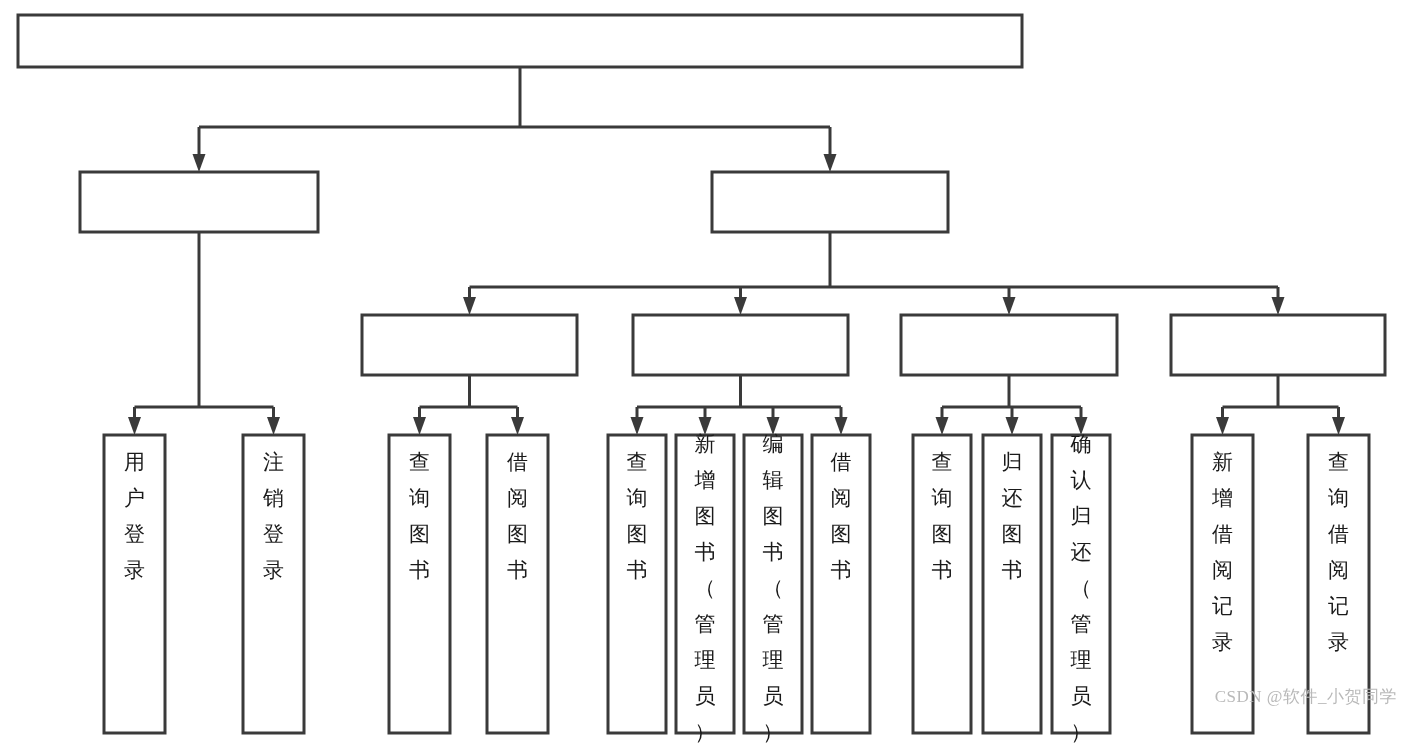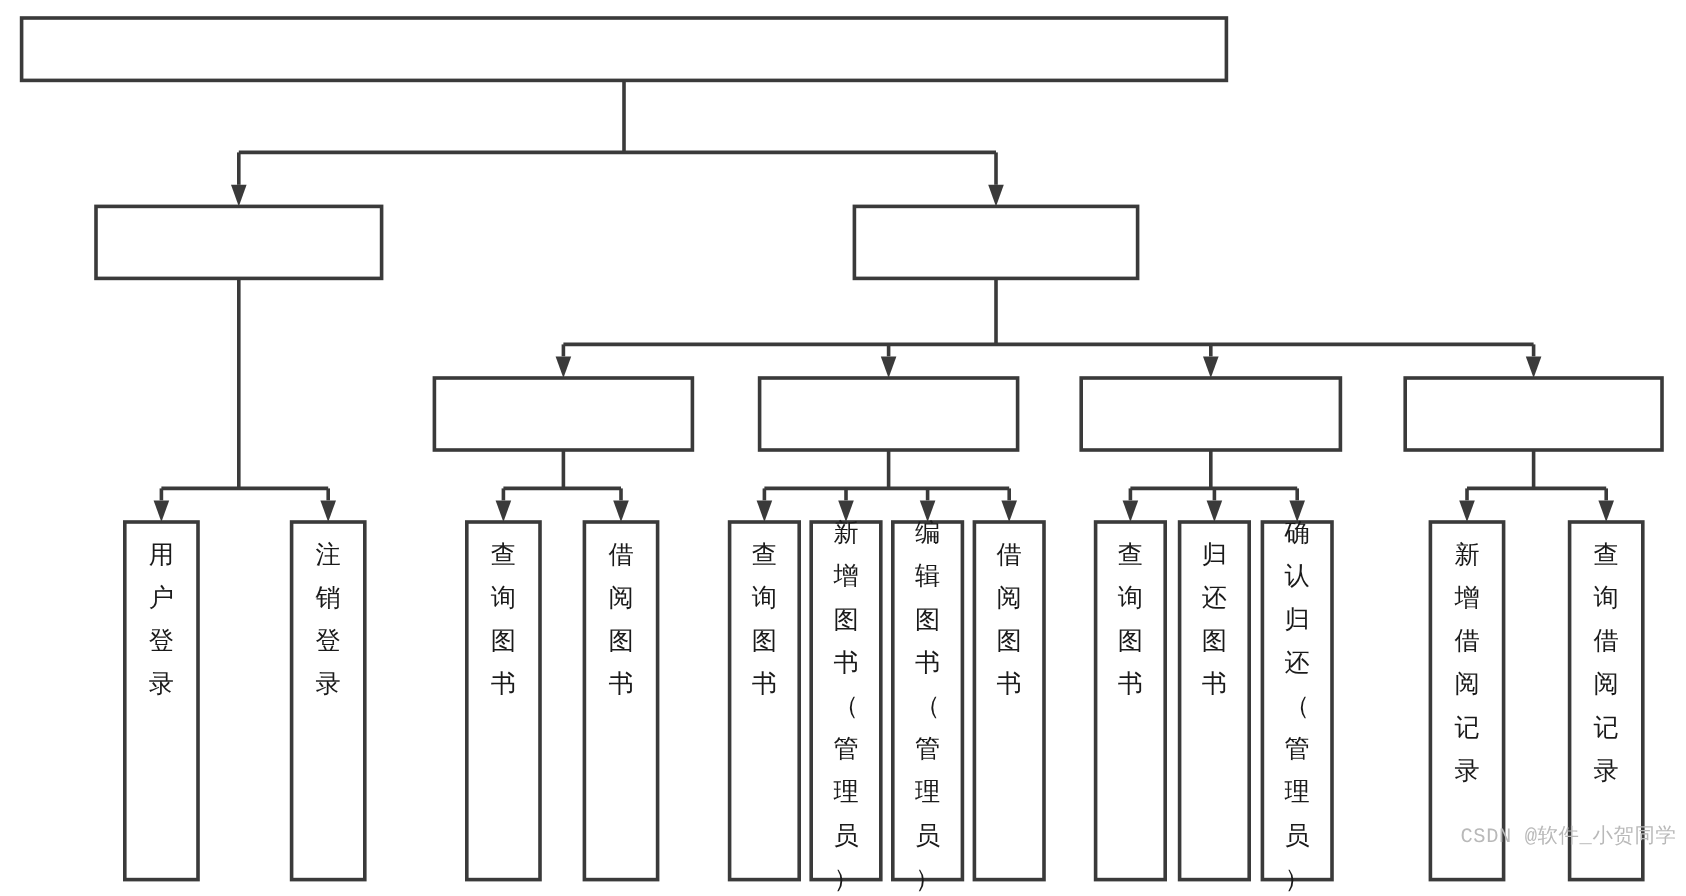--- a/index.html
+++ b/index.html
@@ -54,21 +54,21 @@
   .node-label-v {
     font-family: "DejaVu Sans", "Liberation Sans", sans-serif;
     font-size: 21px;
     fill: #1a1a1a;
     text-anchor: middle;
   }
   .watermark {
     position: absolute;
     right: 8px;
     bottom: 4px;
-    font-family: Liberation Mono, monospace;
+    font-family: Liberation Serif, serif;
     font-size: 17px;
     color: #b9b9b9;
     white-space: nowrap;
     letter-spacing: 0.5px;
     user-select: none;
   }
 </style>
 </head>
 <body>
 

